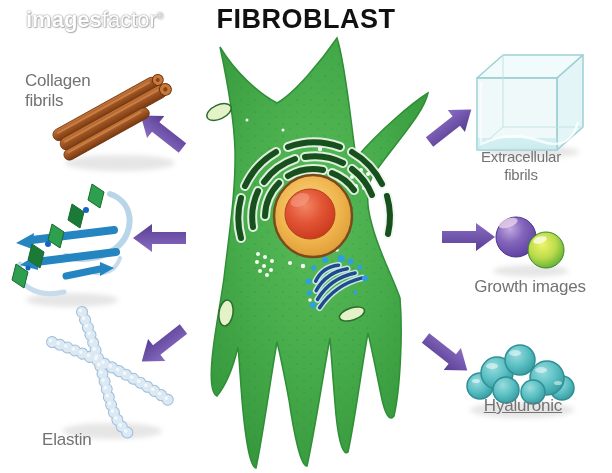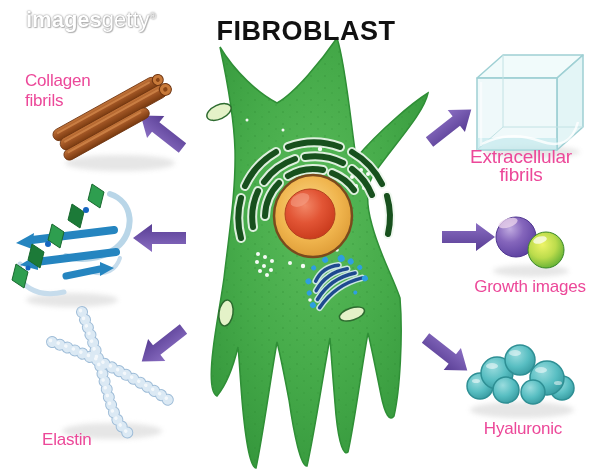--- a/index.html
+++ b/index.html
@@ -1,22 +1,22 @@
 <!DOCTYPE html>
 <html><head>
 <meta charset="utf-8">
 <style>
   html,body{margin:0;padding:0;background:#fff;}
   .canvas{position:relative;width:612px;height:473px;background:#fff;overflow:hidden;
           font-family:"Liberation Sans",sans-serif;}
   .art{position:absolute;left:0;top:0;}
-  .title{position:absolute;left:0;right:0;top:0;margin:16px;text-align:center;
+  .title{position:absolute;left:0;right:0;top:0;margin:4px;text-align:center;
          font-size:27px;font-weight:800;letter-spacing:.5px;color:#111;
          font-family:"Liberation Sans",sans-serif;}
-  .label{position:absolute;font-size:17px;line-height:20px;color:#ec4899;letter-spacing:-.2px;}
+  .label{position:absolute;font-size:17px;line-height:20px;color:#737373;letter-spacing:-.2px;}
   .label span{display:block;}
   .center{text-align:center;}
   .watermark{position:absolute;left:26px;top:7px;font-size:22px;color:#fff;opacity:.95;
              text-shadow:0 0 2px rgba(150,150,150,.95),0 0 1px rgba(130,130,130,.9),1px 1px 1px rgba(170,170,170,.8);}
   .wm-bold{font-weight:700;}
   .wm-light{font-weight:400;}
   .wm-reg{font-size:9px;vertical-align:super;}
 </style>
 </head>
 <body>
@@ -294,40 +294,40 @@
     <g fill="#ffffff" opacity="0.5" stroke="none">
       <ellipse cx="492" cy="366" rx="6" ry="3"></ellipse>
           <ellipse cx="515" cy="353" rx="6" ry="3"></ellipse>
       <ellipse cx="541" cy="370" rx="6" ry="3"></ellipse>
           <ellipse cx="476" cy="381" rx="4" ry="2"></ellipse>
       <ellipse cx="558" cy="383" rx="4" ry="2"></ellipse>
     </g>
   </g>
 </svg>
 
-<div class="watermark"><span class="wm-bold">images</span><span class="wm-light">getty</span><sup class="wm-reg">®</sup></div>
+<div class="watermark"><span class="wm-bold">images</span><span class="wm-light">factor</span><sup class="wm-reg">®</sup></div>
 
 <h1 class="title">FIBROBLAST</h1>
 
 <div class="label" style="left:25px;top:71px;">
   <span>Collagen</span>
   <span>fibrils</span>
 </div>
 
 
 <div class="label" style="left:42px;top:397px;margin-top:33px;">
   <span>Elastin</span>
 </div>
 
-<div class="label center" style="left:446px;top:148px;width:150px;font-size:19px;line-height:18px;">
+<div class="label center" style="left:446px;top:148px;width:150px;font-size:15px;line-height:18px;">
   <span>Extracellular</span>
   <span>fibrils</span>
 </div>
 
 <div class="label center" style="left:460px;top:277px;width:140px;">
   <span>Growth images</span>
 </div>
 
-<div class="label center" style="left:448px;top:418px;width:150px;line-height:21px;">
+<div class="label center" style="left:448px;top:395px;width:150px;line-height:21px;text-decoration:underline;">
   <span>Hyaluronic</span>
 </div>
 
 </div>
 
 </body></html>

